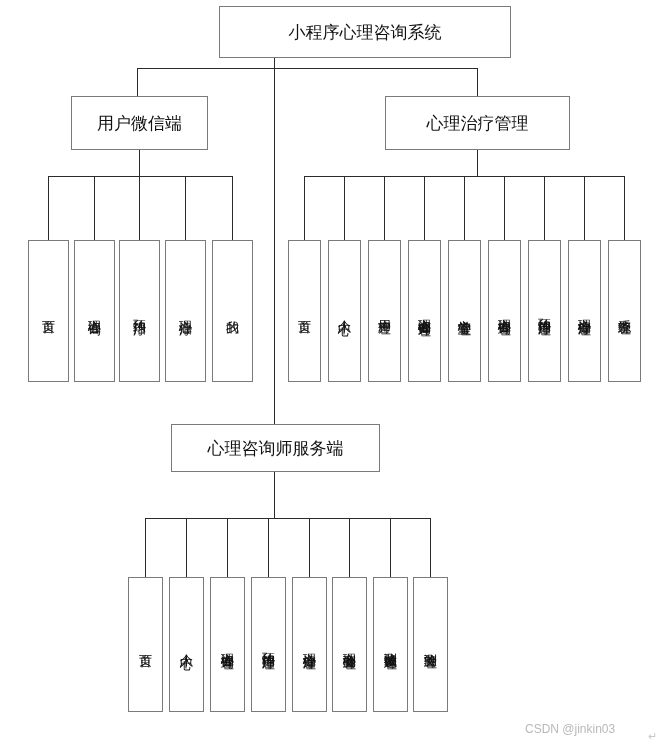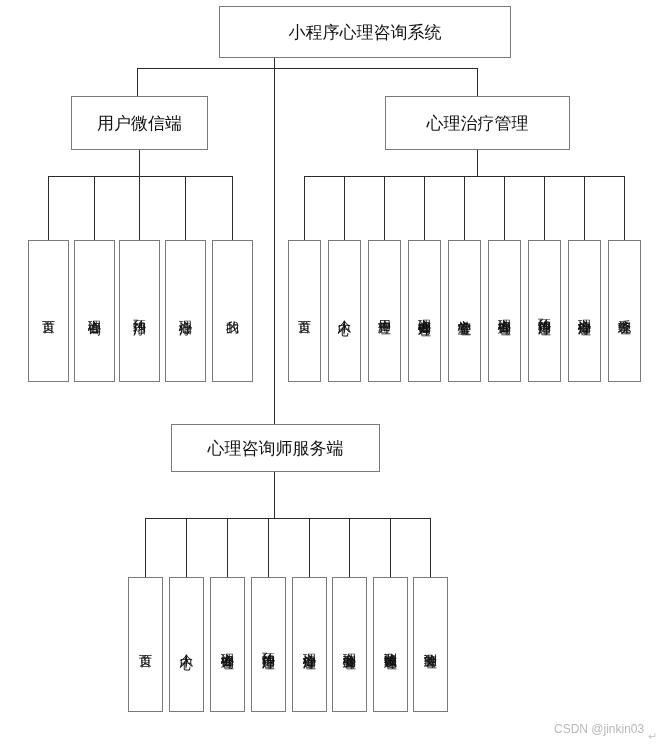--- a/index.html
+++ b/index.html
@@ -187,16 +187,16 @@
   <div class="node v leaf" style="left:332px; top:577px; width:35px; height:135px;">
     <span class="label">心理测验管理</span>
   </div>
   <div class="node v leaf" style="left:373px; top:577px; width:35px; height:135px;">
     <span class="label">测验试题管理</span>
   </div>
   <div class="node v leaf" style="left:413px; top:577px; width:35px; height:135px;">
     <span class="label">测验管理</span>
   </div>
 
-  <div class="watermark" style="left:554px; top:722px;">CSDN @jinkin03</div>
+  <div class="watermark" style="left:525px; top:722px;">CSDN @jinkin03</div>
   <div class="wm-cr" style="left:648px; top:730px;">↵</div>
 
 </div>
 
 </body></html>

